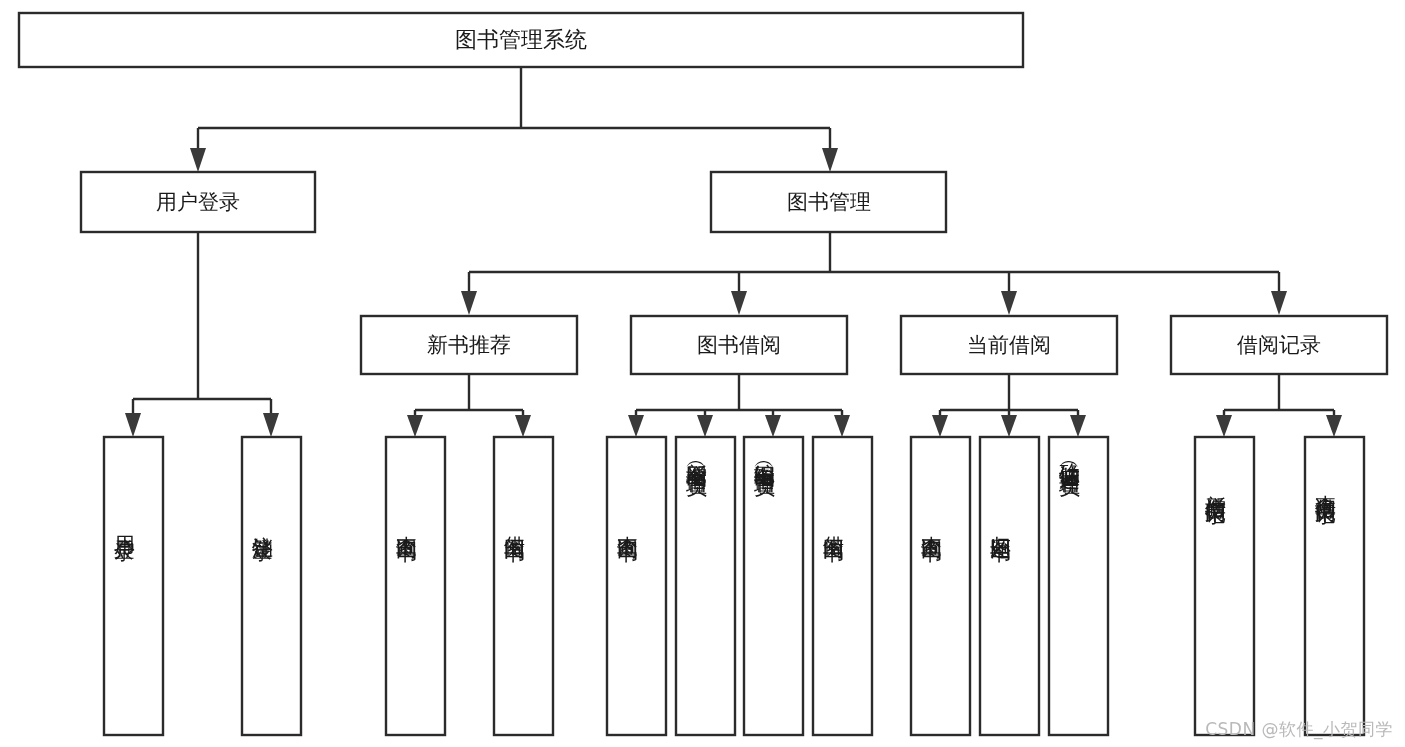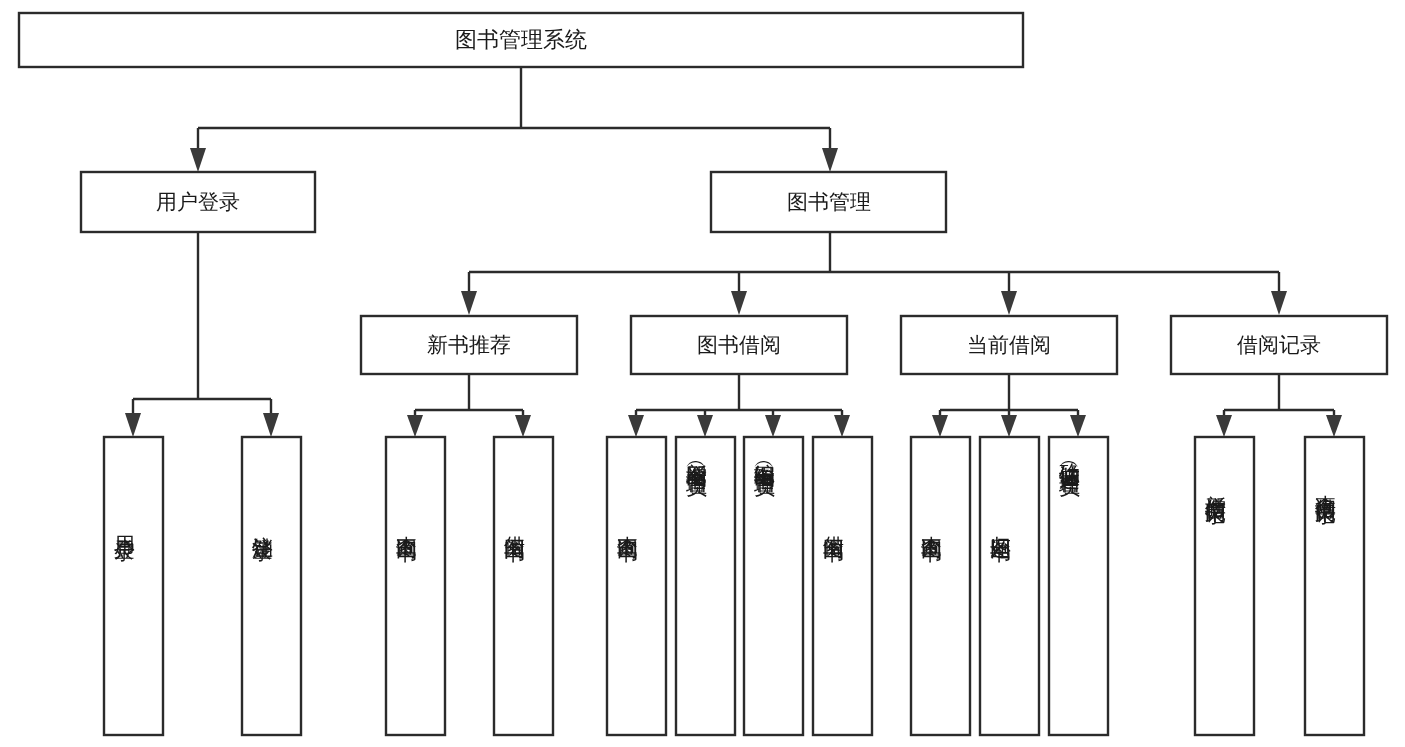--- a/index.html
+++ b/index.html
@@ -219,14 +219,15 @@
   <div class="vlabel" style="left:753px; top:446px; height:290px;">编辑图书（管理员）</div>
   <div class="vlabel" style="left:822px; top:519px; height:160px;">借阅图书</div>
 
   <div class="vlabel" style="left:920px; top:519px; height:160px;">查询图书</div>
   <div class="vlabel" style="left:989px; top:519px; height:160px;">归还图书</div>
   <div class="vlabel" style="left:1058px; top:446px; height:290px;">确认归还（管理员）</div>
 
   <div class="vlabel" style="left:1204px; top:478px; height:240px;">新增借阅记录</div>
   <div class="vlabel" style="left:1314px; top:478px; height:240px;">查询借阅记录</div>
 
+  <div class="watermark">CSDN @软件_小贺同学</div>
 
 </div>
 
 </body></html>

